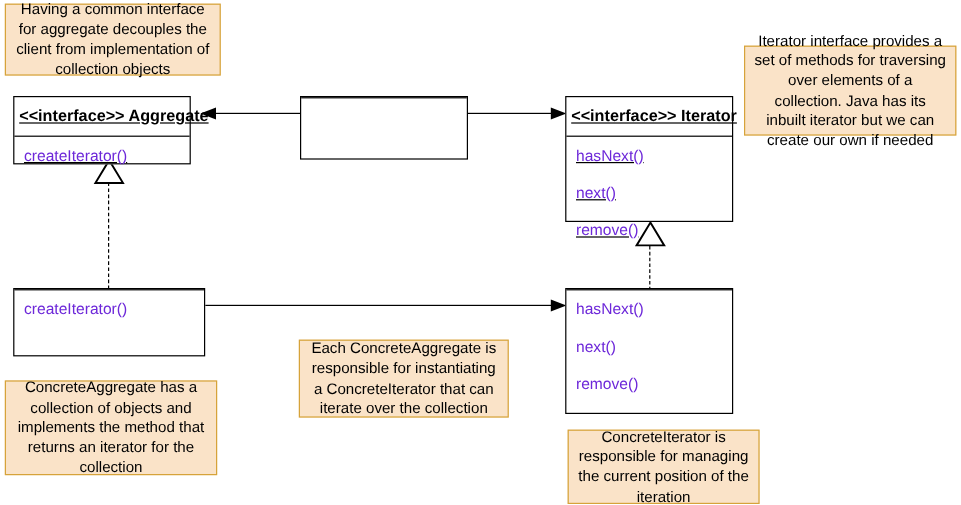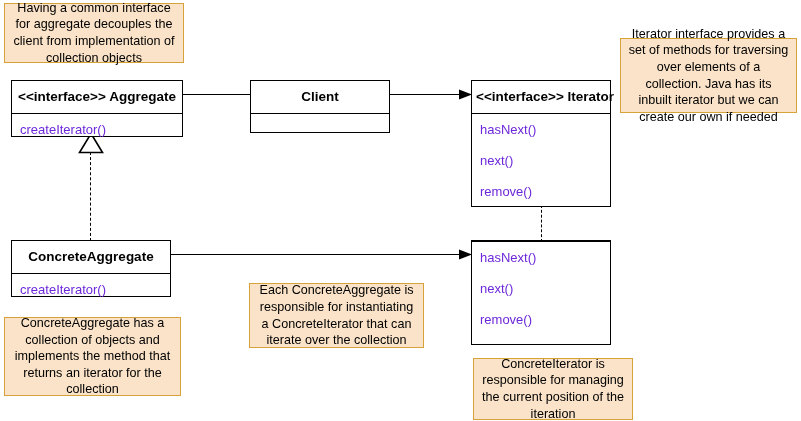--- a/index.html
+++ b/index.html
@@ -135,46 +135,44 @@
   <div class="vdash" style="left:541px; top:205px; width:0; height:37px;"></div>
   <svg class="arrow-svg" style="left:529px; top:184px;" width="26" height="22" viewBox="0 0 26 22">
     <polygon points="13,1.5 24.5,20.5 1.5,20.5" fill="#ffffff" stroke="#000000" stroke-width="1.6"></polygon>
   </svg>
 
   <div class="hline" style="left:171px; top:254px; width:295px;"></div>
   <svg class="arrow-svg" style="left:456px; top:246px;" width="18" height="18" viewBox="0 0 18 18">
     <polygon points="16,8.5 3,3.5 3,13.5" fill="#000000"></polygon>
   </svg>
 
-  <div class="uml-box" style="left:11px; top:80px; width:172px; height:57px;">
+  <div class="uml-box" style="left:11px; top:80px; width:148px; height:57px;text-decoration:underline;">
     <div class="uml-title">&lt;&lt;interface&gt;&gt; Aggregate</div>
     <div class="uml-divider"></div>
     <div class="uml-members">
       <div class="uml-member">createIterator()</div>
     </div>
   </div>
 
   <div class="uml-box" style="left:250px; top:80px; width:140px; height:53px;">
-    <div class="uml-title">Client</div>
     <div class="uml-divider"></div>
     <div class="uml-members uml-empty"></div>
   </div>
 
-  <div class="uml-box" style="left:471px; top:80px; width:140px; height:127px;">
+  <div class="uml-box" style="left:471px; top:80px; width:140px; height:105px;text-decoration:underline;">
     <div class="uml-title">&lt;&lt;interface&gt;&gt; Iterator</div>
     <div class="uml-divider"></div>
     <div class="uml-members">
       <div class="uml-member">hasNext()</div>
       <div class="uml-member">next()</div>
       <div class="uml-member">remove()</div>
     </div>
   </div>
 
   <div class="uml-box" style="left:11px; top:240px; width:160px; height:57px;">
-    <div class="uml-title">ConcreteAggregate</div>
     <div class="uml-divider"></div>
     <div class="uml-members">
       <div class="uml-member">createIterator()</div>
     </div>
   </div>
 
   <div class="uml-box" style="left:471px; top:240px; width:140px; height:105px;">
     <div class="uml-divider"></div>
     <div class="uml-members">
       <div class="uml-member">hasNext()</div>

